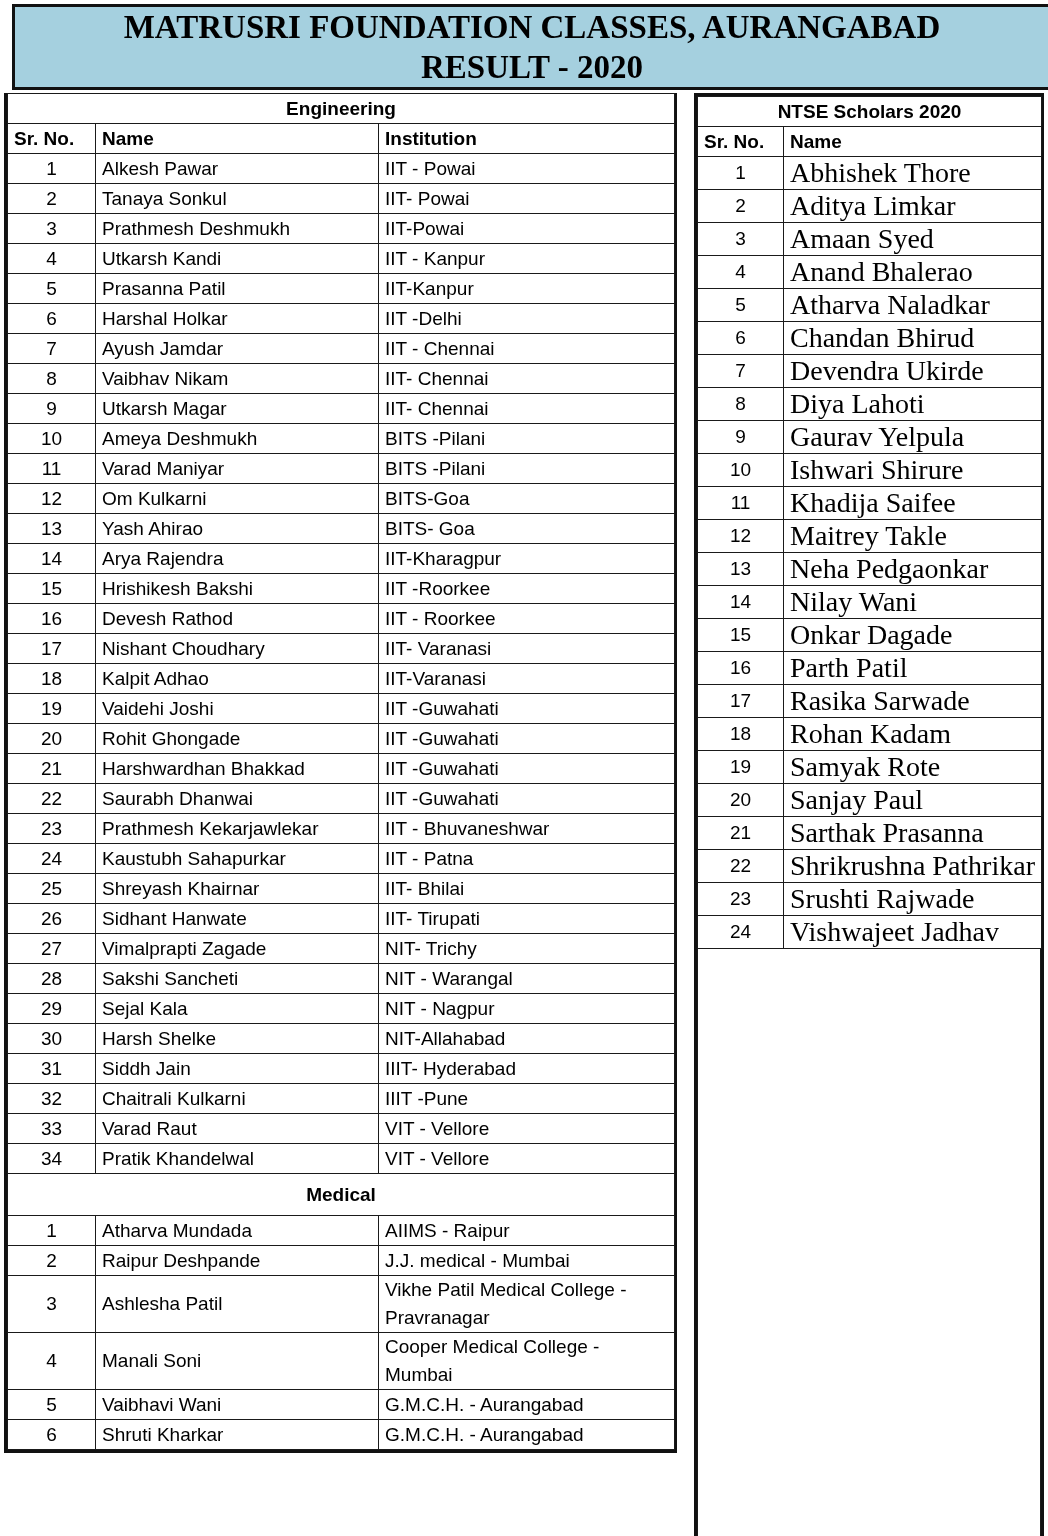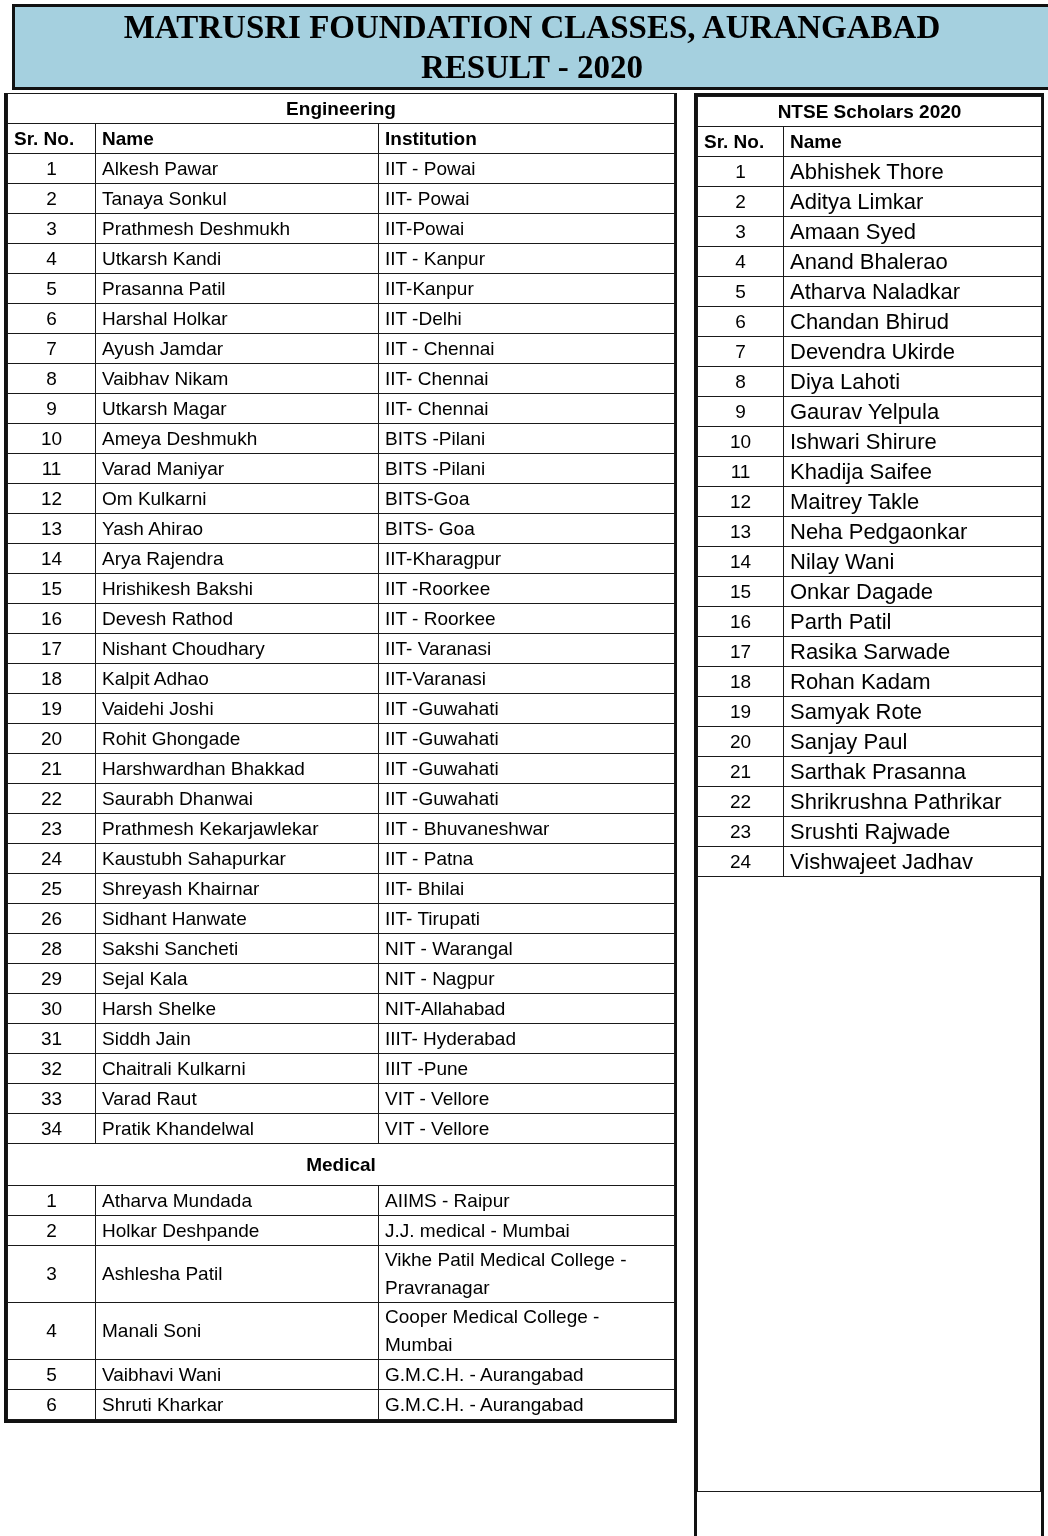--- a/index.html
+++ b/index.html
@@ -112,22 +112,22 @@
     text-align: center;
     font-size: 19px;
   }
   td.txt {
     text-align: left;
   }
 
   
   .right-table td.txt,
   .right-table td.num {
-    font-family: Liberation Sans, sans-serif;
-    font-size: 22px;
+    font-family: Liberation Serif, serif;
+    font-size: 28px;
   }
   .right-table td.num {
     font-family: "Liberation Sans", sans-serif;
     font-size: 19px;
   }
   .right-table td.col-head,
   .right-table td.section-band {
     font-family: "Liberation Sans", sans-serif;
   }
 
@@ -301,20 +301,25 @@
             <td class="num">25</td>
             <td class="txt">Shreyash Khairnar</td>
             <td class="txt">IIT- Bhilai</td>
           </tr>
           <tr>
             <td class="num">26</td>
             <td class="txt">Sidhant Hanwate</td>
             <td class="txt">IIT- Tirupati</td>
           </tr>
           <tr>
+            <td class="num">27</td>
+            <td class="txt">Vimalprapti Zagade</td>
+            <td class="txt">NIT- Trichy</td>
+          </tr>
+          <tr>
             <td class="num">28</td>
             <td class="txt">Sakshi Sancheti</td>
             <td class="txt">NIT - Warangal</td>
           </tr>
           <tr>
             <td class="num">29</td>
             <td class="txt">Sejal Kala</td>
             <td class="txt">NIT - Nagpur</td>
           </tr>
           <tr>
@@ -345,21 +350,21 @@
           <tr>
             <td class="section-band medical" colspan="3">Medical</td>
           </tr>
           <tr>
             <td class="num">1</td>
             <td class="txt">Atharva Mundada</td>
             <td class="txt">AIIMS - Raipur</td>
           </tr>
           <tr>
             <td class="num">2</td>
-            <td class="txt">Holkar Deshpande</td>
+            <td class="txt">Raipur Deshpande</td>
             <td class="txt">J.J. medical - Mumbai</td>
           </tr>
           <tr>
             <td class="num wrap-name">3</td>
             <td class="txt wrap-name">Ashlesha Patil</td>
             <td class="txt wrap">Vikhe Patil Medical College - Pravranagar</td>
           </tr>
           <tr>
             <td class="num wrap-name">4</td>
             <td class="txt wrap-name">Manali Soni</td>

